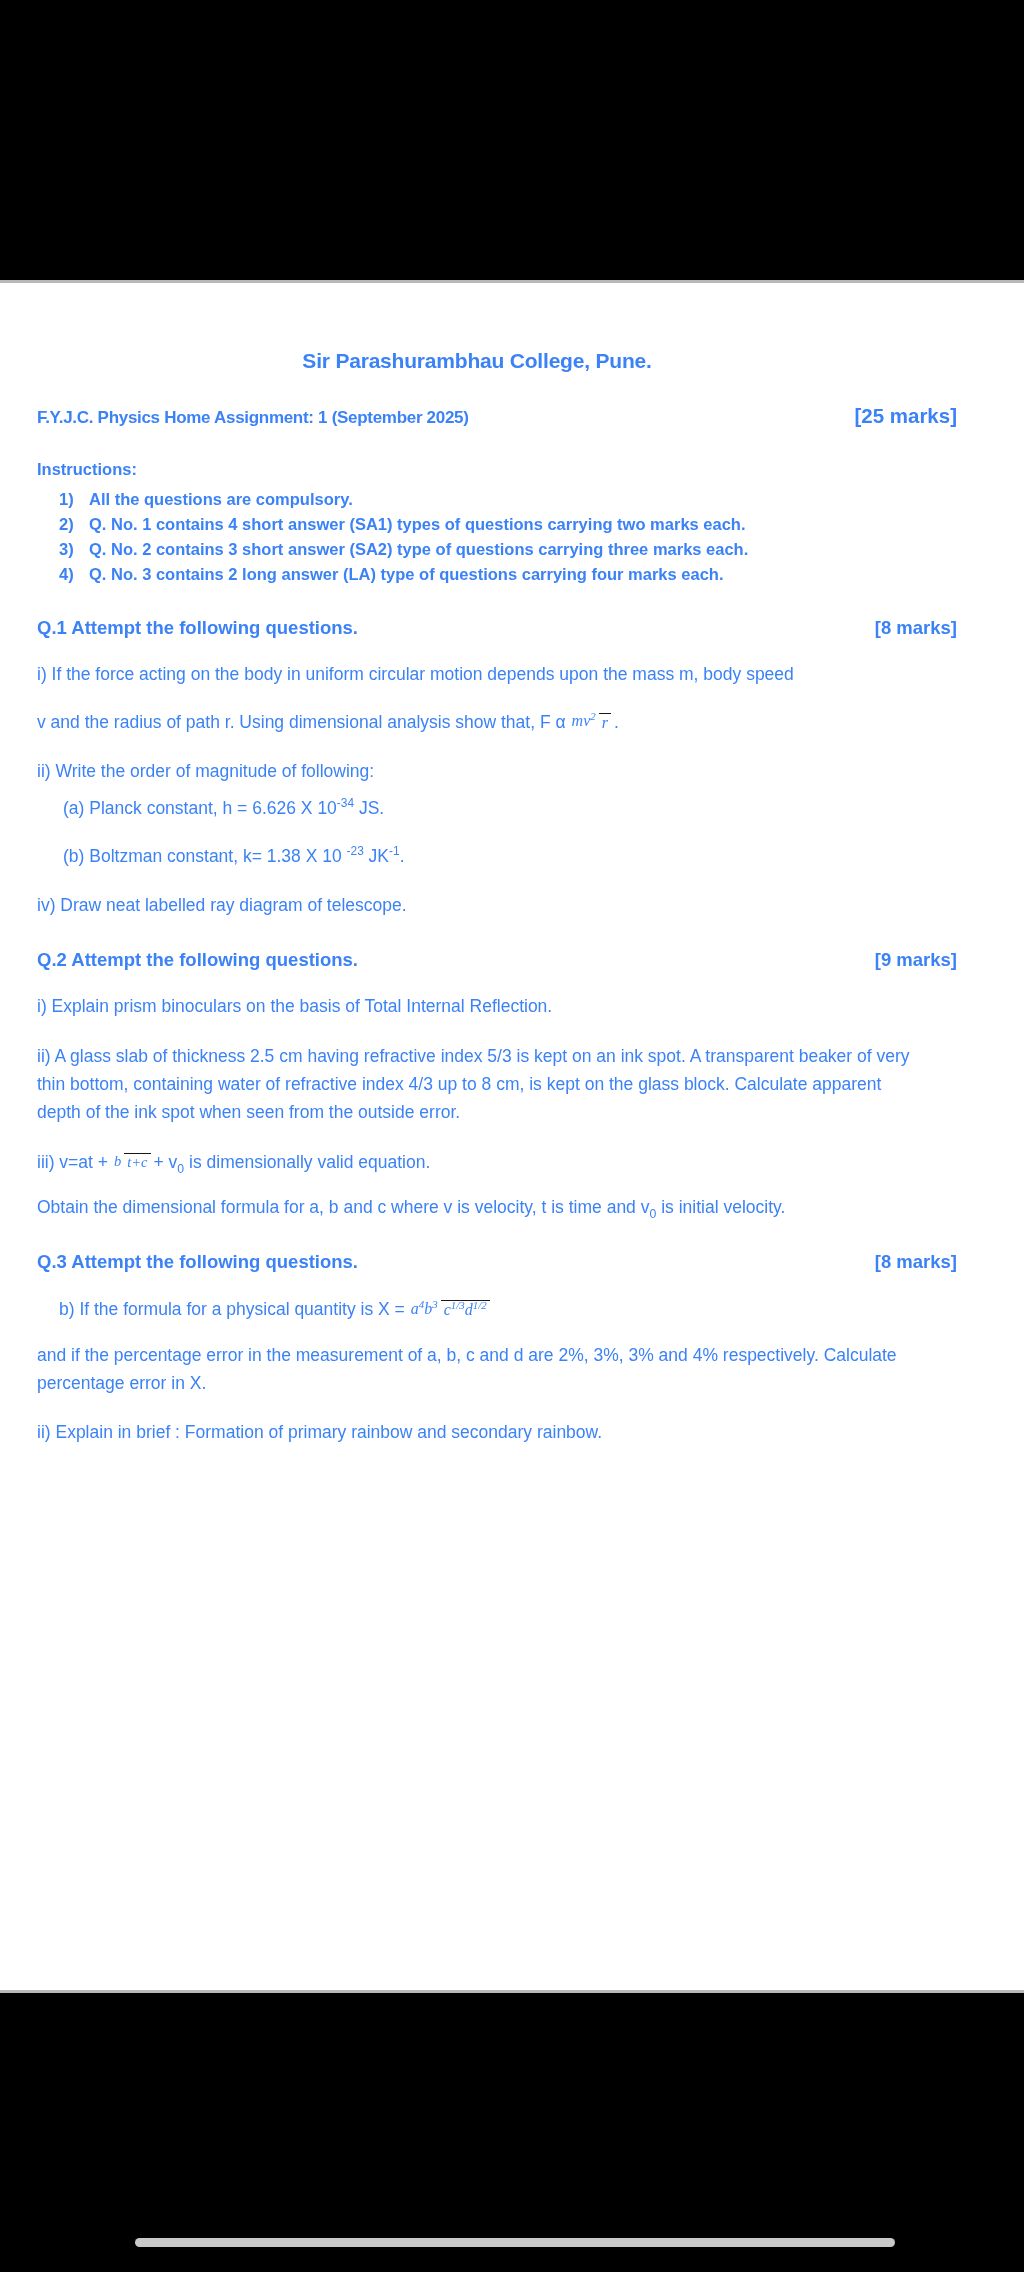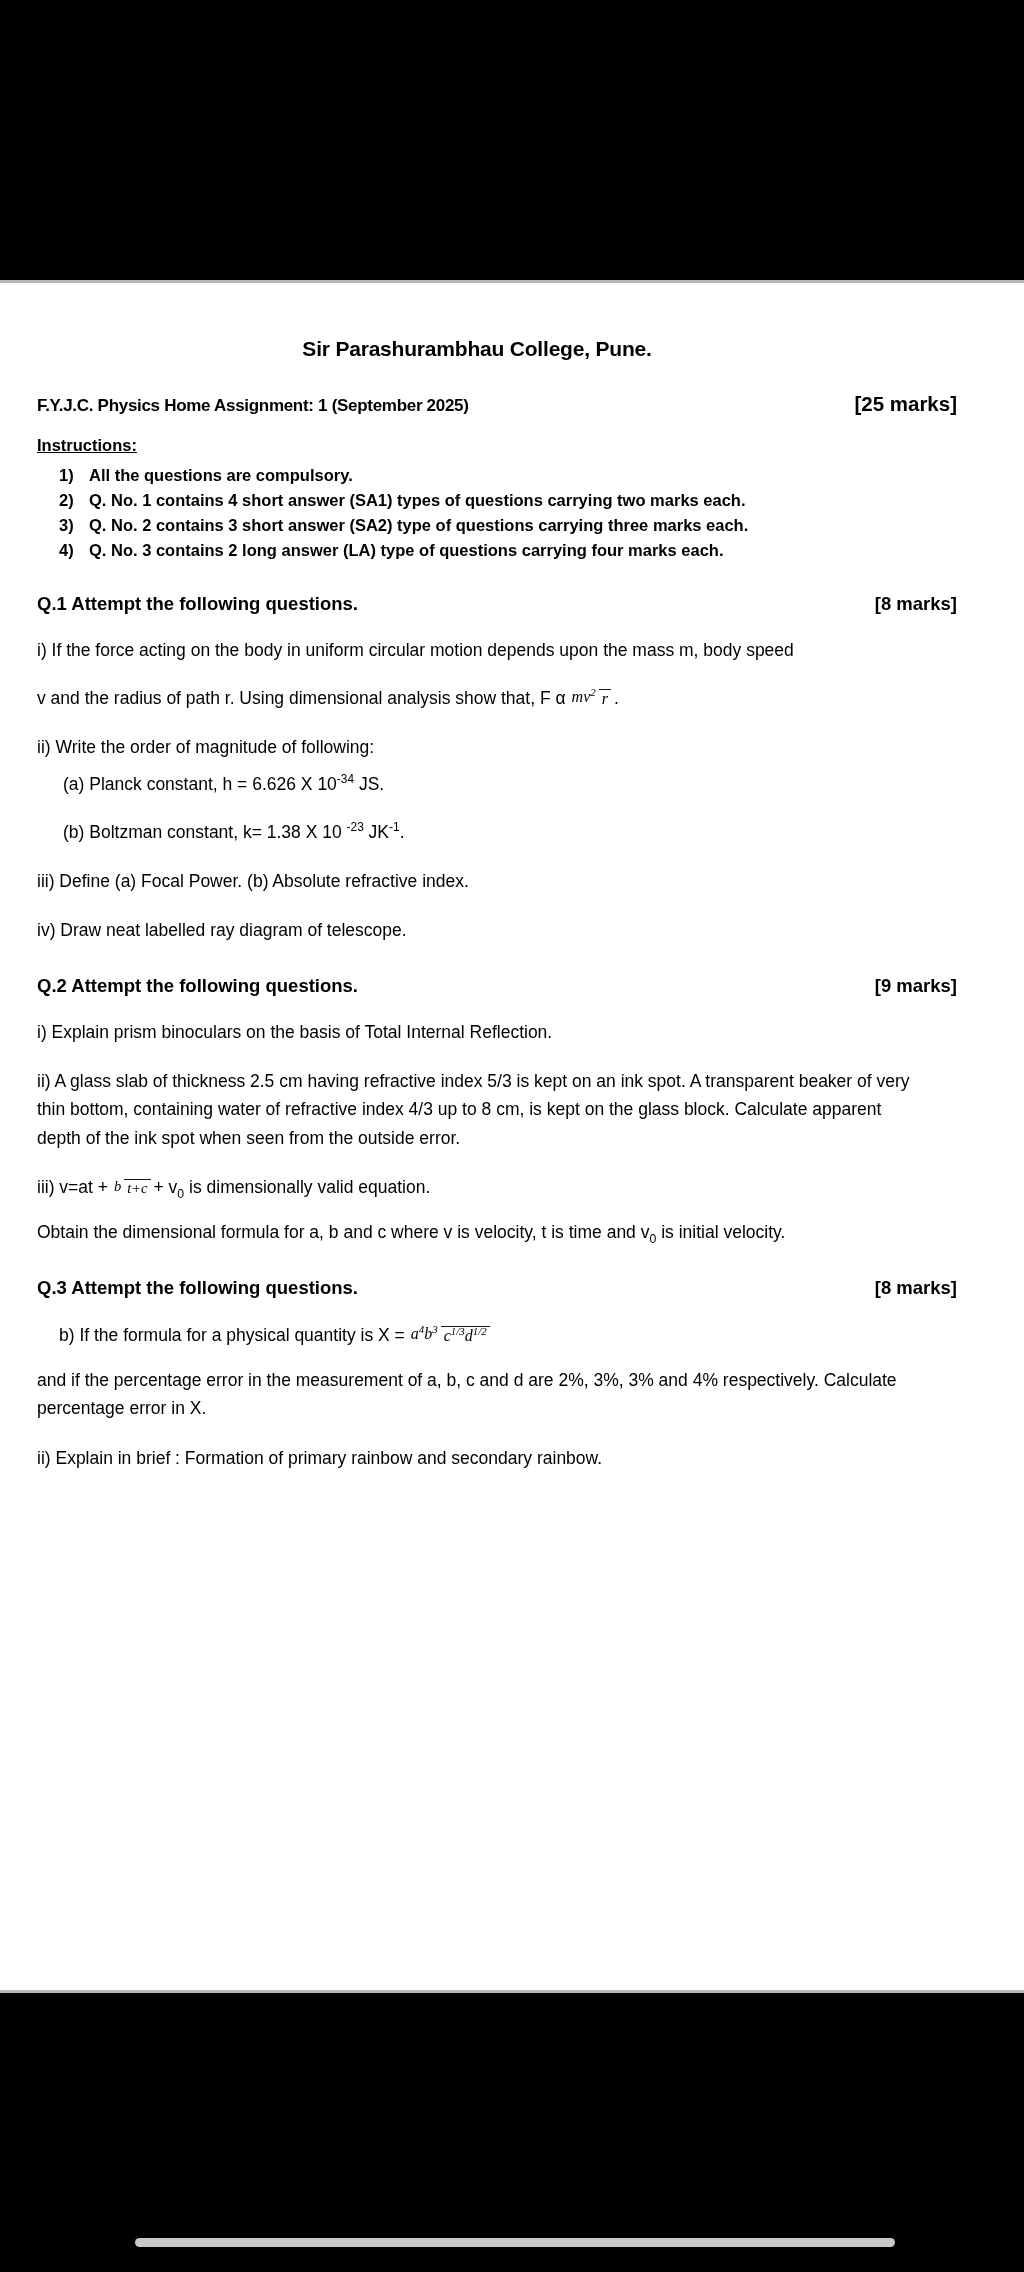--- a/index.html
+++ b/index.html
@@ -47,23 +47,23 @@
     width: 760px;
     height: 9px;
     border-radius: 5px;
     background: #c9c9c9;
   }
 
   
   .doc {
     position: absolute;
     left: 37px;
-    top: 0;
+    top: 12px;
     width: 950px;
-    color: #000000;
+    color: #3b82f6;
   }
 
   .college-title {
     text-align: center;
     font-weight: bold;
     font-size: 21px;
     letter-spacing: -0.2px;
     padding-top: 54px;
     width: 880px;
   }
@@ -82,22 +82,21 @@
   }
   .marks {
     font-weight: bold;
     font-size: 20.5px;
     white-space: nowrap;
   }
 
   .instructions-label {
     font-weight: bold;
     font-size: 16.5px;
-    margin-top: 20px;
-    text-decoration: underline;
+    margin-top: 32px;
   }
   .instr-list {
     margin: 8px 0 0 0;
     padding: 0;
     list-style: none;
   }
   .instr-item {
     display: flex;
     font-weight: bold;
     font-size: 16.5px;
@@ -231,21 +230,20 @@
       <div class="para">ii)  Write the order of magnitude of following:</div>
 
       <div class="para sub">
         <span>(a)  Planck constant, h = 6.626 X 10</span><sup class="ex">-34</sup><span> JS.</span>
       </div>
 
       <div class="para sub nogap">
         <span>(b)  Boltzman constant, k= 1.38 X 10 </span><sup class="ex">-23</sup><span> JK</span><sup class="ex">-1</sup><span>.</span>
       </div>
 
-      <div class="para">iii)  Define (a) Focal Power. (b) Absolute refractive index.</div>
       <div class="para">iv) Draw neat labelled ray diagram of telescope.</div>
 
       <div class="q-head">
         <span>Q.2 Attempt the following questions.</span>
         <span>[9 marks]</span>
       </div>
 
       <div class="para">i) Explain prism binoculars on the basis of Total Internal Reflection.</div>
 
       <div class="para">ii) A glass slab of thickness 2.5 cm having refractive index 5/3 is kept on an ink spot. A transparent beaker of very thin bottom, containing water of refractive index 4/3 up to 8 cm, is kept on the glass block. Calculate apparent depth of the ink spot when seen from the outside error.</div>

